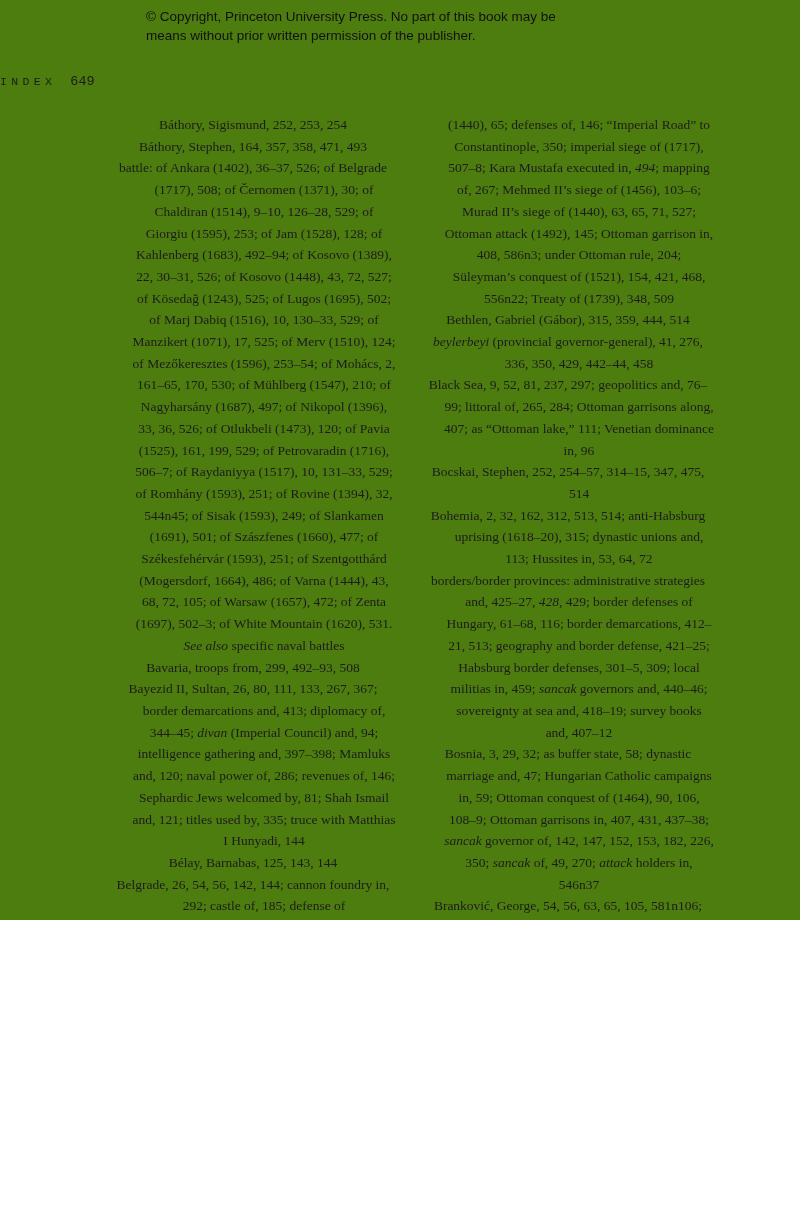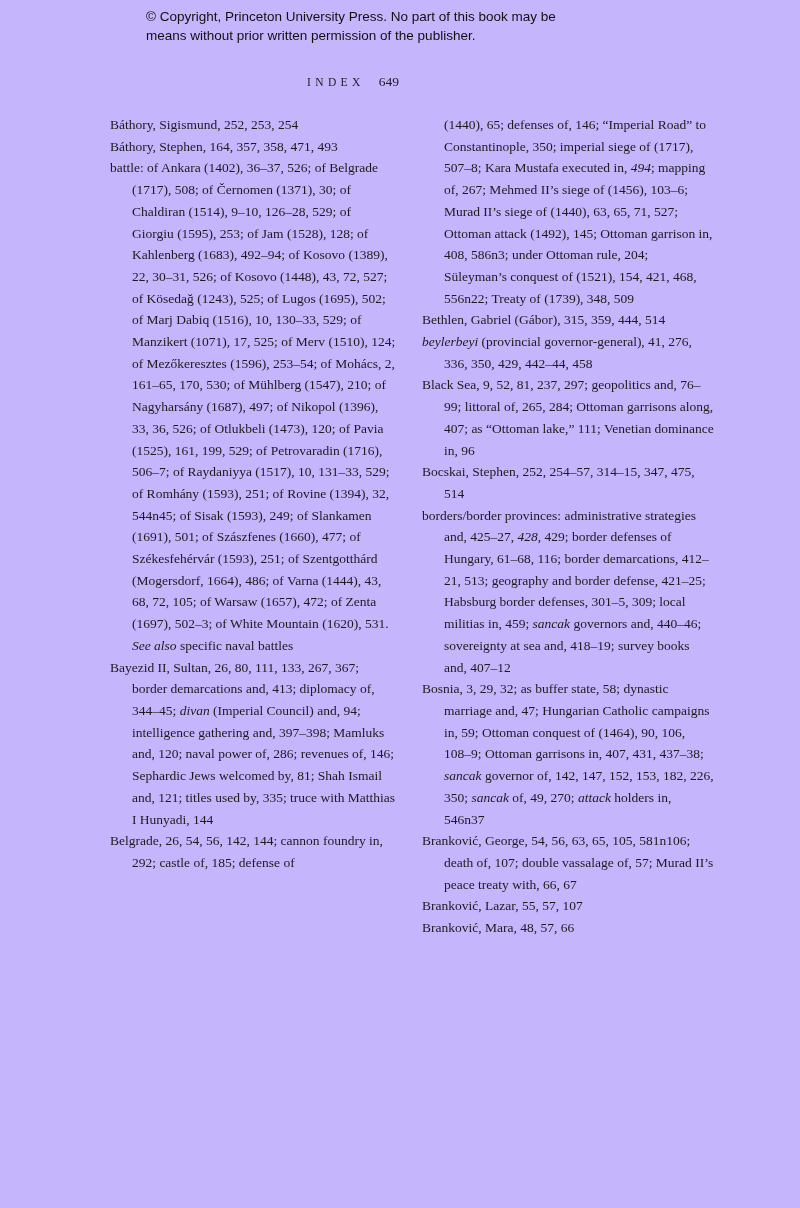--- a/index.html
+++ b/index.html
@@ -1,57 +1,58 @@
 <!DOCTYPE html>
 <html><head>
 <meta charset="utf-8">
 <style>
   html, body { margin: 0; padding: 0; background: #ffffff; }
   #page {
     position: relative;
     width: 800px;
-    height: 1208px;
-    background: #c4b5fd;
+    height: 920px;
+    background: #4d7c0f;
     font-family: "Liberation Serif", serif;
     color: #1c1c1c;
     overflow: hidden;
   }
   .copyright {
     position: absolute;
     left: 146px;
     top: 7px;
     width: 500px;
     font-family: "Liberation Sans", sans-serif;
     font-size: 13.5px;
     line-height: 19px;
     color: #111111;
   }
   .pagehead {
     position: absolute;
     top: 72px;
     left: 0;
     width: 706px;
-    text-align: center;
-    font-family: Liberation Serif, serif;
+    text-align: left;
+    font-family: Liberation Mono, monospace;
     color: #1c1c1c;
   }
   .pagehead .head-label {
     font-size: 11.5px;
     letter-spacing: 0.38em;
     margin-right: 14px;
   }
   .pagehead .head-pagenum {
     font-size: 13.5px;
   }
   .idx-col {
     position: absolute;
     top: 114px;
     font-size: 13.5px;
     line-height: 21.7px;
     color: #1c1c1c;
+    text-align: center;
   }
   #col-left  { left: 110px; width: 286px; }
   #col-right { left: 410px; width: 292px; margin-left: 12px; }
   .entry {
     padding-left: 22px;
     text-indent: -22px;
   }
   .entry.cont {
     text-indent: 0;
   }
@@ -78,30 +79,33 @@
   </div>
 
   <div class="pagehead">
     <span class="head-label">INDEX</span><span class="head-pagenum">649</span>
   </div>
 
   <div id="col-left" class="idx-col">
       <div class="entry"><span>Báthory, Sigismund, 252, 253, 254</span></div>
       <div class="entry"><span>Báthory, Stephen, 164, 357, 358, 471, 493</span></div>
       <div class="entry"><span>battle: of Ankara (1402), 36–37, 526; of Belgrade (1717), 508; of Černomen (1371), 30; of Chaldiran (1514), 9–10, 126–28, 529; of Giorgiu (1595), 253; of Jam (1528), 128; of Kahlenberg (1683), 492–94; of Kosovo (1389), 22, 30–31, 526; of Kosovo (1448), 43, 72, 527; of Kösedağ (1243), 525; of Lugos (1695), 502; of Marj Dabiq (1516), 10, 130–33, 529; of Manzikert (1071), 17, 525; of Merv (1510), 124; of Mezőkeresztes (1596), 253–54; of Mohács, 2, 161–65, 170, 530; of Mühlberg (1547), 210; of Nagyharsány (1687), 497; of Nikopol (1396), 33, 36, 526; of Otlukbeli (1473), 120; of Pavia (1525), 161, 199, 529; of Petrovaradin (1716), 506–7; of Raydaniyya (1517), 10, 131–33, 529; of Romhány (1593), 251; of Rovine (1394), 32, 544n45; of Sisak (1593), 249; of Slankamen (1691), 501; of Szászfenes (1660), 477; of Székesfehérvár (1593), 251; of Szentgotthárd (Mogersdorf, 1664), 486; of Varna (1444), 43, 68, 72, 105; of Warsaw (1657), 472; of Zenta (1697), 502–3; of White Mountain (1620), 531. </span><em>See also</em><span> specific naval battles</span></div>
+      <div class="entry"><span>Bavaria, troops from, 299, 492–93, 508</span></div>
       <div class="entry"><span>Bayezid II, Sultan, 26, 80, 111, 133, 267, 367; border demarcations and, 413; diplomacy of, 344–45; </span><em>divan</em><span> (Imperial Council) and, 94; intelligence gathering and, 397–398; Mamluks and, 120; naval power of, 286; revenues of, 146; Sephardic Jews welcomed by, 81; Shah Ismail and, 121; titles used by, 335; truce with Matthias I Hunyadi, 144</span></div>
+      <div class="entry"><span>Bélay, Barnabas, 125, 143, 144</span></div>
       <div class="entry"><span>Belgrade, 26, 54, 56, 142, 144; cannon foundry in, 292; castle of, 185; defense of</span></div>
     </div>
 
   <div id="col-right" class="idx-col">
       <div class="entry cont"><span>(1440), 65; defenses of, 146; “Imperial Road” to Constantinople, 350; imperial siege of (1717), 507–8; Kara Mustafa executed in, </span><em>494</em><span>; mapping of, 267; Mehmed II’s siege of (1456), 103–6; Murad II’s siege of (1440), 63, 65, 71, 527; Ottoman attack (1492), 145; Ottoman garrison in, 408, 586n3; under Ottoman rule, 204; Süleyman’s conquest of (1521), 154, 421, 468, 556n22; Treaty of (1739), 348, 509</span></div>
       <div class="entry"><span>Bethlen, Gabriel (Gábor), 315, 359, 444, 514</span></div>
       <div class="entry"><em>beylerbeyi</em><span> (provincial governor-general), 41, 276, 336, 350, 429, 442–44, 458</span></div>
       <div class="entry"><span>Black Sea, 9, 52, 81, 237, 297; geopolitics and, 76–99; littoral of, 265, 284; Ottoman garrisons along, 407; as “Ottoman lake,” 111; Venetian dominance in, 96</span></div>
       <div class="entry"><span>Bocskai, Stephen, 252, 254–57, 314–15, 347, 475, 514</span></div>
+      <div class="entry"><span>Bohemia, 2, 32, 162, 312, 513, 514; anti-Habsburg uprising (1618–20), 315; dynastic unions and, 113; Hussites in, 53, 64, 72</span></div>
       <div class="entry"><span>borders/border provinces: administrative strategies and, 425–27, </span><em>428</em><span>, 429; border defenses of Hungary, 61–68, 116; border demarcations, 412–21, 513; geography and border defense, 421–25; Habsburg border defenses, 301–5, 309; local militias in, 459; </span><em>sancak</em><span> governors and, 440–46; sovereignty at sea and, 418–19; survey books and, 407–12</span></div>
       <div class="entry"><span>Bosnia, 3, 29, 32; as buffer state, 58; dynastic marriage and, 47; Hungarian Catholic campaigns in, 59; Ottoman conquest of (1464), 90, 106, 108–9; Ottoman garrisons in, 407, 431, 437–38; </span><em>sancak</em><span> governor of, 142, 147, 152, 153, 182, 226, 350; </span><em>sancak</em><span> of, 49, 270; </span><em>attack</em><span> holders in, 546n37</span></div>
       <div class="entry"><span>Branković, George, 54, 56, 63, 65, 105, 581n106; death of, 107; double vassalage of, 57; Murad II’s peace treaty with, 66, 67</span></div>
       <div class="entry"><span>Branković, Lazar, 55, 57, 107</span></div>
       <div class="entry"><span>Branković, Mara, 48, 57, 66</span></div>
     </div>
 
 
 </div>
 

